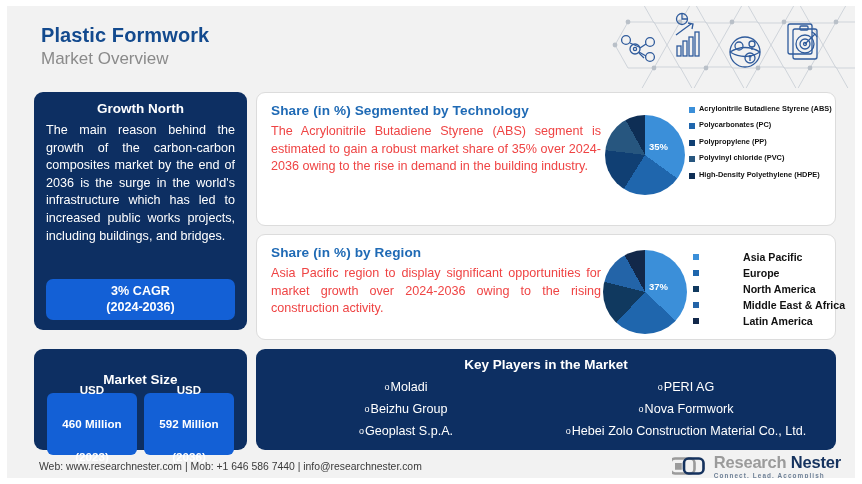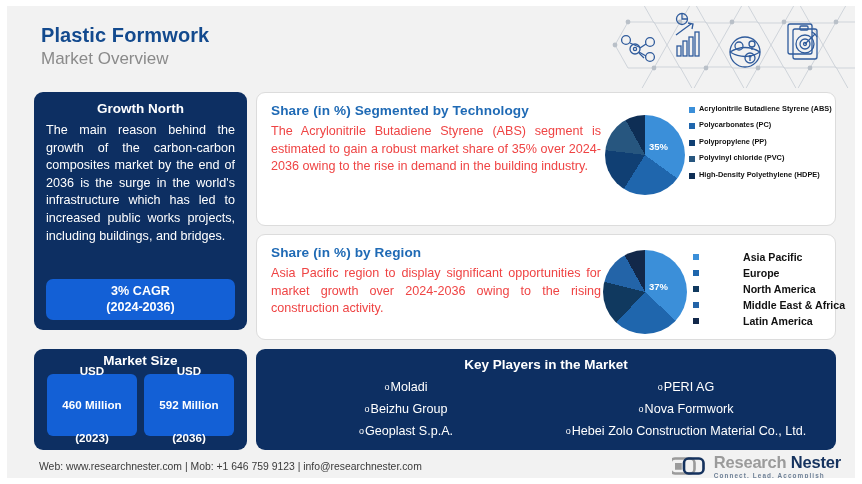--- a/index.html
+++ b/index.html
@@ -76,21 +76,21 @@
     display: flex; flex-direction: column;
     align-items: center; justify-content: center;
     font-weight: bold; font-size: 12.6px; line-height: 15.5px;
     color: #ffffff;
   }
 
   
   .market {
     position: absolute; left: 27px; top: 343px;
     width: 213px; height: 101px;
-    padding: 4px 9px 9px 9px;
+    padding: 23px 9px 9px 9px;
   }
   .ms-boxes { display: flex; gap: 7px; justify-content: center; margin-top: 3px; }
   .ms-box {
     width: 90px; height: 62px;
     background: #1360d6; border-radius: 6px;
     display: flex; flex-direction: column;
     align-items: center; justify-content: center;
     font-weight: bold; font-size: 11.6px; line-height: 14.5px;
     color: #ffffff;
     gap: 19px;
@@ -377,21 +377,21 @@
           <div class="player-item">Geoplast S.p.A.</div>
         </div>
         <div class="players-col">
           <div class="player-item">PERI AG</div>
           <div class="player-item">Nova Formwork</div>
           <div class="player-item">Hebei Zolo Construction Material Co., Ltd.</div>
         </div>
       </div>
     </div>
 
-    <div class="footer-text">Web: www.researchnester.com  | Mob: +1 646 759 9123 | info@researchnester.com</div>
+    <div class="footer-text">Web: www.researchnester.com  | Mob: +1 646 586 7440 | info@researchnester.com</div>
     <div class="logo">
       <svg class="logo-mark" viewBox="0 0 48 32">
         <path d="M4 6 h20 a6 6 0 0 1 6 6 v8 a6 6 0 0 1 -6 6 h-20 a6 6 0 0 1 -6 -6 v-8 a6 6 0 0 1 6 -6 z" fill="none" stroke="#9b9b9b" stroke-width="3.5"></path>
         <path d="M22 6 h14 a6 6 0 0 1 6 6 v8 a6 6 0 0 1 -6 6 h-14 a6 6 0 0 1 -6 -6 v-8 a6 6 0 0 1 6 -6 z" fill="none" stroke="#15325e" stroke-width="3.5"></path>
         <rect x="4" y="12" width="9" height="9" fill="#9b9b9b"></rect>
       </svg>
       <div class="logo-words">
         <div class="logo-name">
           <span class="logo-research">Research</span>
           <span class="logo-nester">Nester</span>

